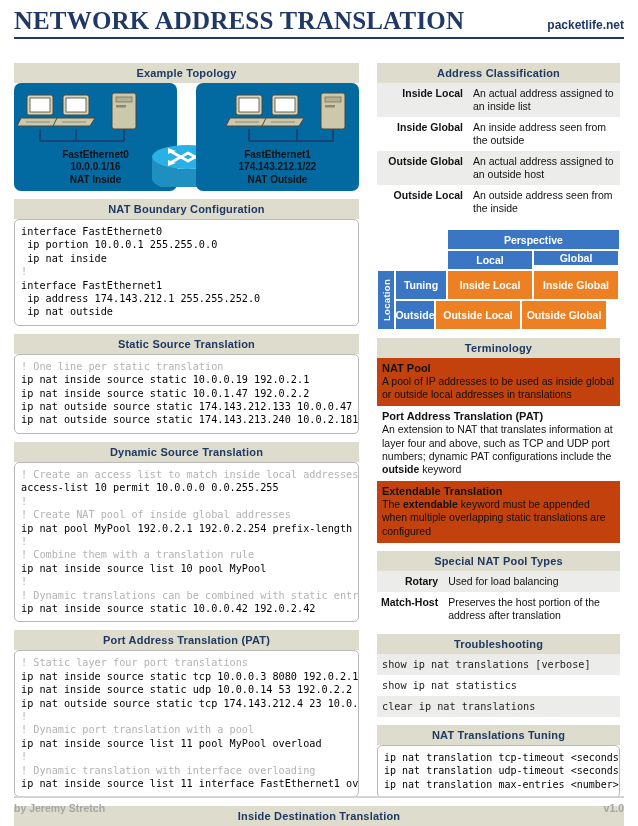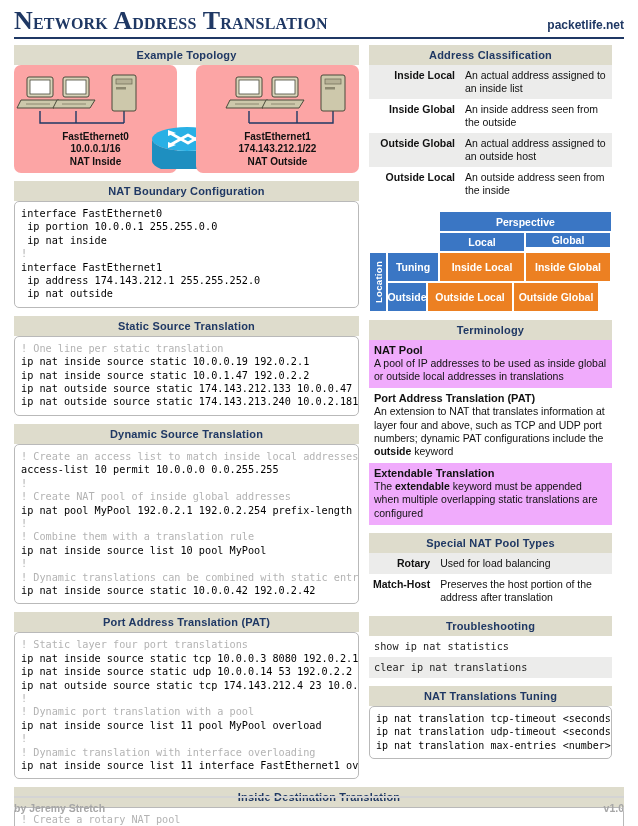--- a/index.html
+++ b/index.html
@@ -22,28 +22,28 @@
   }
   .title {
     font-family: "Liberation Serif", serif;
     color: #1f3864;
     font-weight: bold;
     font-size: 26px;
     letter-spacing: .2px;
     line-height: 1;
     white-space: nowrap;
   }
-  .title .sc { font-size: 16px; }
+  .title .sc { font-size: 25px; }
   .brand {
     font-size: 12px; font-weight: bold; color: #1f3864;
     padding-bottom: 2px; white-space: nowrap;
   }
 
   
-  .cols { display: flex; gap: 10px; margin-top: 6px; }
+  .cols { display: flex; gap: 18px; margin-top: 24px; }
   .col-left { width: 345px; flex: none; }
   .col-right { width: 243px; flex: none; }
 
   
   .sechead {
     background: #dedccc;
     color: #1f3864;
     font-weight: bold;
     font-size: 11px;
     text-align: center;
@@ -73,21 +73,21 @@
     background: #ffffff;
     display: flex;
     align-items: stretch;
     justify-content: space-between;
     position: relative;
     height: 108px;
     margin-top: 0;
   }
   .lanbox {
     width: 163px; height: 108px;
-    background: #fca5a5;
+    background: #0369a1;
     border-radius: 7px;
     position: relative;
   }
   .lan-label {
     position: absolute; left: 0; right: 0; bottom: 5px;
     text-align: center; font-size: 10px; font-weight: bold; color: #111;
     line-height: 12.5px;
   }
   .hosts { position: absolute; top: 8px; left: 0; right: 0; height: 46px; }
   .router-wrap {
@@ -122,21 +122,21 @@
   .loc-label {
     width: 18px; background: #3a76c4; color: #fff; font-size: 9.5px; font-weight: bold;
     display: flex; align-items: center; justify-content: center;
     border: 1px solid #fff;
   }
   .loc-label span { writing-mode: vertical-rl; transform: rotate(180deg); letter-spacing: .3px; }
 
   
   .termlist { }
   .term { padding: 4px 5px 5px 5px; }
-  .term.alt { background: #f0abfc; }
+  .term.alt { background: #c2410c; }
   .term .t { font-weight: bold; font-size: 11px; color: #111; }
   .term .d { font-size: 10.5px; line-height: 13.2px; color: #111; margin-top: 1px; }
   .term .d b { font-weight: bold; }
 
   
   .cmdlist { }
   .cmdrow {
     font-family: "DejaVu Sans Mono", monospace;
     font-size: 10.2px; color: #222;
     padding: 5px 5px 5px 5px;
@@ -394,20 +394,21 @@
               <td class="k" style="width: 62px;">Match-Host</td>
               <td class="v">Preserves the host portion of the address after translation</td>
             </tr>
           </tbody>
       </table>
 
       <div class="gap"></div>
 
       <div class="sechead">Troubleshooting</div>
       <div class="cmdlist" id="cmdlist">
+          <div class="cmdrow alt">show ip nat translations [verbose]</div>
           <div class="cmdrow">show ip nat statistics</div>
           <div class="cmdrow alt">clear ip nat translations</div>
         </div>
 
       <div class="gap"></div>
 
       <div class="sechead">NAT Translations Tuning</div>
       <div class="code" style="font-size:10px">ip nat translation tcp-timeout &lt;seconds&gt;
 ip nat translation udp-timeout &lt;seconds&gt;
 ip nat translation max-entries &lt;number&gt;</div>

